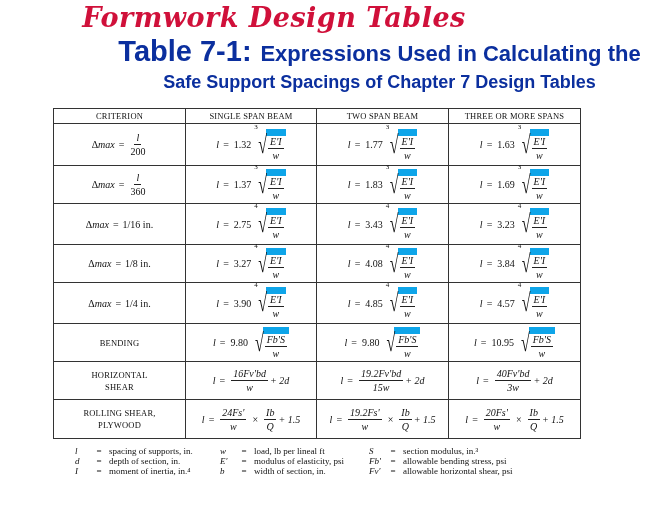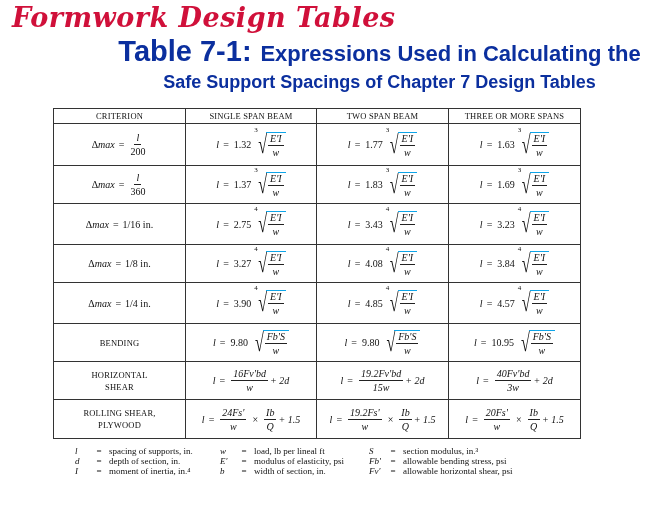--- a/index.html
+++ b/index.html
@@ -1,35 +1,35 @@
 <!DOCTYPE html>
 <html><head>
 <meta charset="utf-8">
 <style>
   html, body { margin:0; padding:0; background:#ffffff; }
   body { width:663px; height:508px; position:relative; overflow:hidden; font-family:"DejaVu Serif", serif; color:#111; }
-  .title1 { position:absolute; left:12px; top:2px; width:548px; font-family:"DejaVu Serif", serif; font-weight:bold; font-style:italic; font-size:27px; color:#d0103a; letter-spacing:0.5px; }
+  .title1 { position:absolute; left:0; top:2px; width:548px; text-align:center; font-family:"DejaVu Serif", serif; font-weight:bold; font-style:italic; font-size:27px; color:#d0103a; letter-spacing:0.5px; }
   .title2 { position:absolute; left:0; top:38px; width:663px; text-align:center; font-family:"Liberation Sans", sans-serif; font-weight:bold; color:#0b2f9e; line-height:27px;padding-left:48px; }
   .title2 .big { font-size:29px; }
   .title2 .med { font-size:22px; }
   .title2 .line2 { font-size:18px; display:block;text-align:center; }
   table.main { position:absolute; left:53px; top:108px; width:527px; border-collapse:collapse; font-family:"Liberation Serif", serif; font-size:9px; table-layout:fixed; }
   table.main td, table.main th { border:1px solid #333; text-align:center; vertical-align:middle; padding:0; }
   table.main th { font-weight:normal; font-size:8.5px; height:14px; letter-spacing:0.2px; }
   .crit-cap { font-size:8.5px; line-height:12px; letter-spacing:0.2px; }
   .f { display:inline-flex; align-items:center; font-style:italic; font-size:10px; white-space:nowrap; }
   .f .num { font-style:normal; margin:0 1px; }
   .eq { font-style:normal; margin:0 4px; }
   .frac { display:inline-flex; flex-direction:column; align-items:center; vertical-align:middle; margin:0 2px; }
   .frac .n { border-bottom:1px solid #222; padding:0 2px 1px; line-height:11px; }
   .frac .d { padding-top:1px; line-height:11px; }
   .root { display:inline-flex; align-items:center; position:relative; margin-left:6px; }
   .root .idx { position:absolute; left:-4px; top:-6px; font-size:7px; font-style:normal; }
   .root .rad { font-style:normal; font-size:16px; line-height:16px; transform:scaleY(1.6); display:inline-block; margin-right:-1px; }
-  .root .under { border-top:1px solid #0ea5e9; display:inline-flex; }
+  .root .under { border-top:7px solid #0ea5e9; display:inline-flex; }
   .sub { font-size:10px; vertical-align:-2px; }
   .legend { position:absolute; left:75px; top:446px; font-family:"Liberation Serif", serif; font-size:9px; line-height:10px; color:#111; }
   .legend table { border-collapse:collapse; }
   .legend td { padding:0 3px 0 0; vertical-align:top; white-space:nowrap; }
   .legend .sym { font-style:italic; width:14px; }
   .legend .eqc { width:14px; text-align:center; }
 </style>
 </head>
 <body>
 

